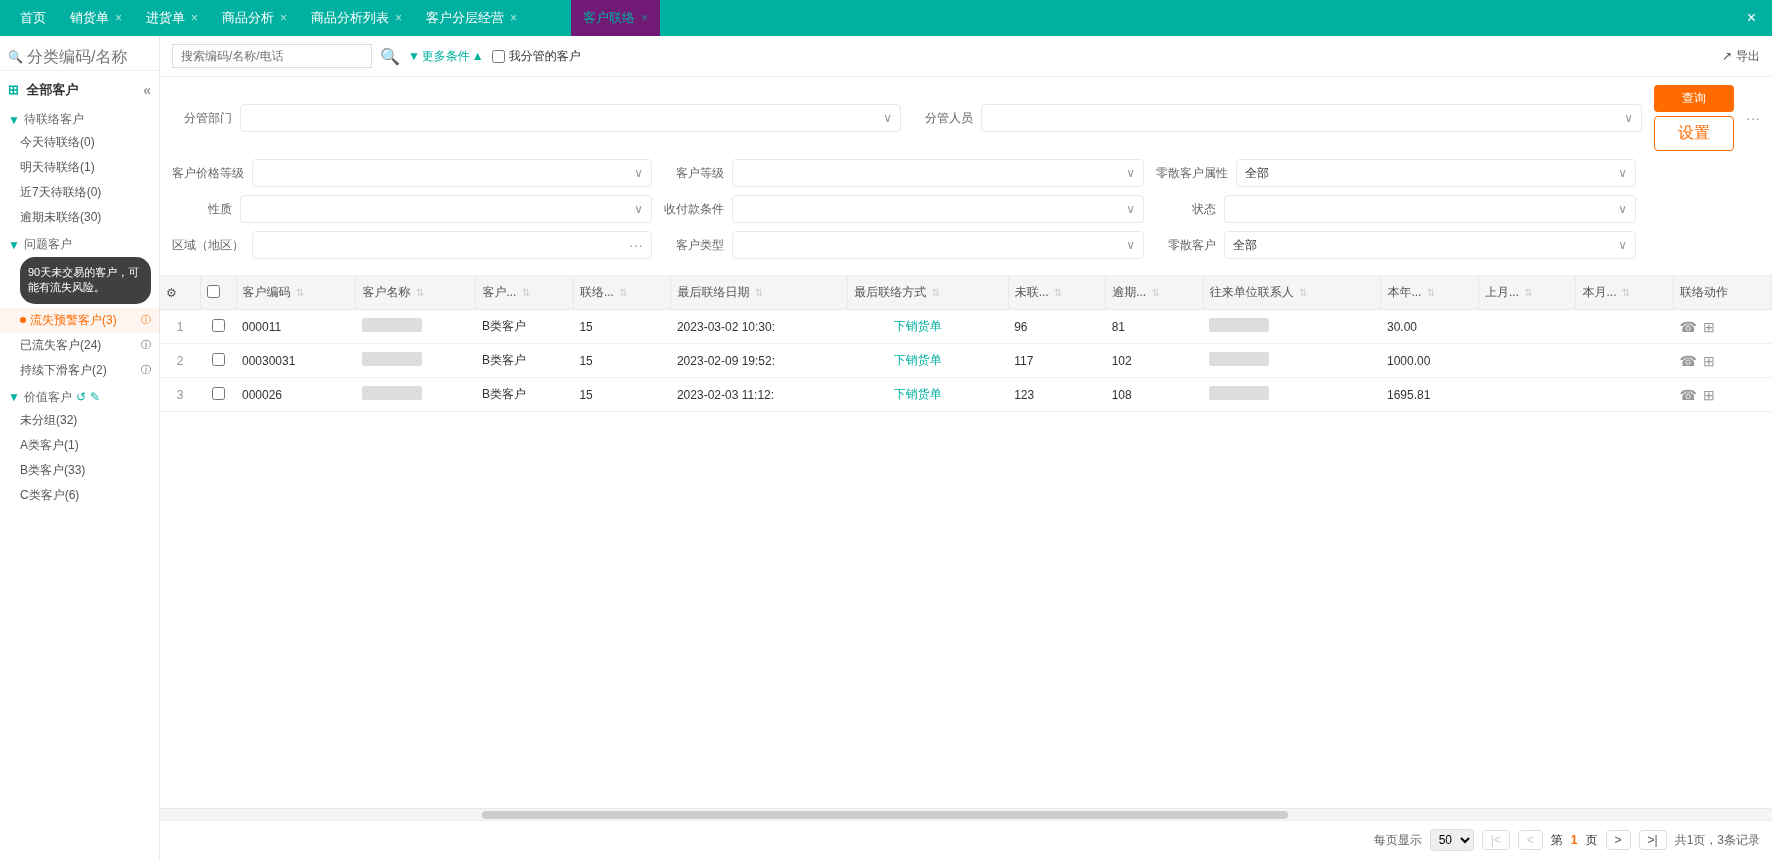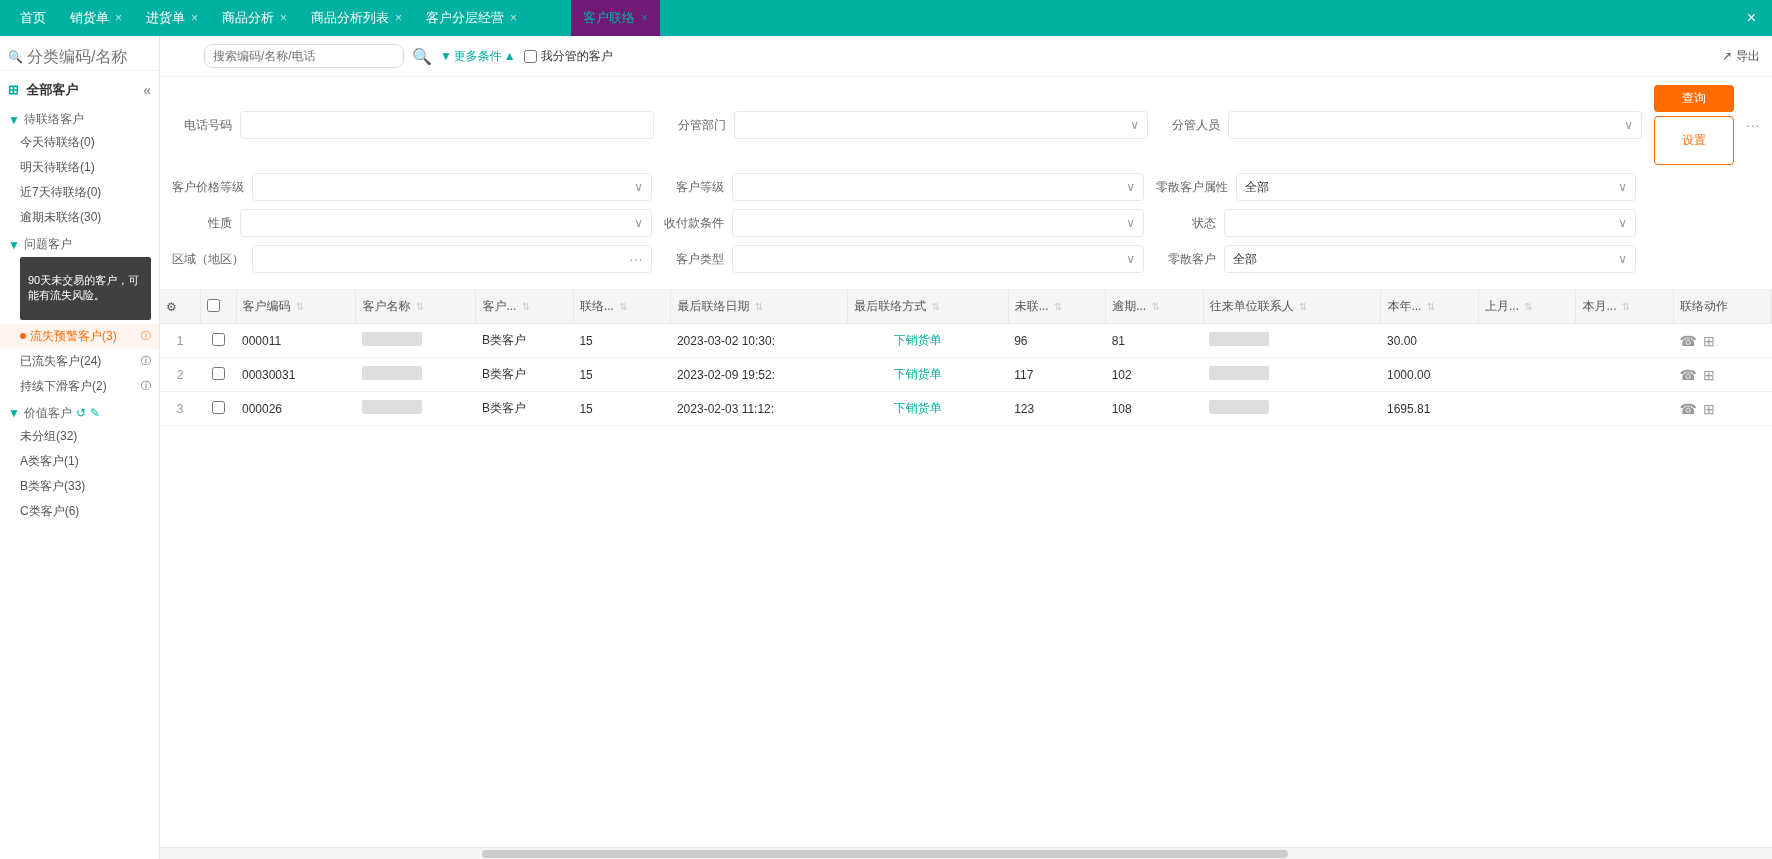--- a/index.html
+++ b/index.html
@@ -127,22 +127,22 @@
       width: 6px;
       height: 6px;
       background: #ff6b00;
       border-radius: 50%;
       margin-right: 4px;
     }
     .tooltip-box {
       background: rgba(0,0,0,0.75);
       color: #fff;
       font-size: 11px;
-      padding: 16px 8px;
-      border-radius: 2px;
+      padding: 8px 8px;
+      border-radius: 15px;
       margin: 2px 8px 4px 20px;
       line-height: 1.4;
     }
 
     
     .content-area {
       flex: 1;
       display: flex;
       flex-direction: column;
       overflow: hidden;
@@ -153,27 +153,26 @@
     .filter-bar {
       display: flex;
       align-items: center;
       padding: 8px 12px;
       border-bottom: 1px solid #f0f0f0;
       background: #fff;
       gap: 8px;
     }
     .filter-search-input {
       border: 1px solid #ddd;
-      border-radius: 8px;
+      border-radius: 0;
       padding: 4px 8px;
       width: 200px;
       font-size: 12px;
       outline: none;
       color: #999;
-      margin-left: 32px;
     }
     .filter-search-btn {
       background: none;
       border: none;
       cursor: pointer;
       color: #ff6b00;
       font-size: 16px;
     }
     .filter-more-btn {
       display: flex;
@@ -267,23 +266,23 @@
       border-radius: 4px;
       padding: 5px 16px;
       cursor: pointer;
       font-size: 12px;
     }
     .settings-btn {
       background: none;
       color: #ff6b00;
       border: 1px solid #ff6b00;
       border-radius: 4px;
-      padding: 15px 12px;
-      cursor: pointer;
-      font-size: 12px;
+      padding: 6px 12px;
+      cursor: pointer;
+      font-size: 16px;
     }
     .ellipsis-btn {
       color: #999;
       cursor: pointer;
       font-size: 14px;
     }
 
     
     .table-container {
       flex: 1;
@@ -525,24 +524,20 @@
       <button class="export-btn">
         <span>↗</span>
         <span>导出</span>
       </button>
     </div>
 
     <div class="advanced-filter">
 
       <div class="filter-row">
         <div class="filter-field">
-          <span class="filter-label">电话号码</span>
-          <input class="filter-input" type="text" style="">
-        </div>
-        <div class="filter-field">
           <span class="filter-label">分管部门</span>
           <div class="filter-select">
             <span></span>
             <span class="chevron">∨</span>
           </div>
         </div>
         <div class="filter-field">
           <span class="filter-label">分管人员</span>
           <div class="filter-select">
             <span></span>
@@ -775,14 +770,28 @@
             </td>
           </tr>
         </tbody>
       </table>
     </div>
 
     <div class="hscroll-bar">
       <div class="hscroll-thumb"></div>
     </div>
 
+    <div class="pagination-bar">
+      <span class="page-size-label">每页显示</span>
+      <select class="page-size-select">
+        <option>50</option>
+      </select>
+      <button class="pag-btn" disabled="">|&lt;</button>
+      <button class="pag-btn" disabled="">&lt;</button>
+      <span>第</span>
+      <span class="pag-current">1</span>
+      <span>页</span>
+      <button class="pag-btn">&gt;</button>
+      <button class="pag-btn">&gt;|</button>
+      <span class="pag-info">共1页，3条记录</span>
+    </div>
   </div>
 </div>
 
 </body></html>

